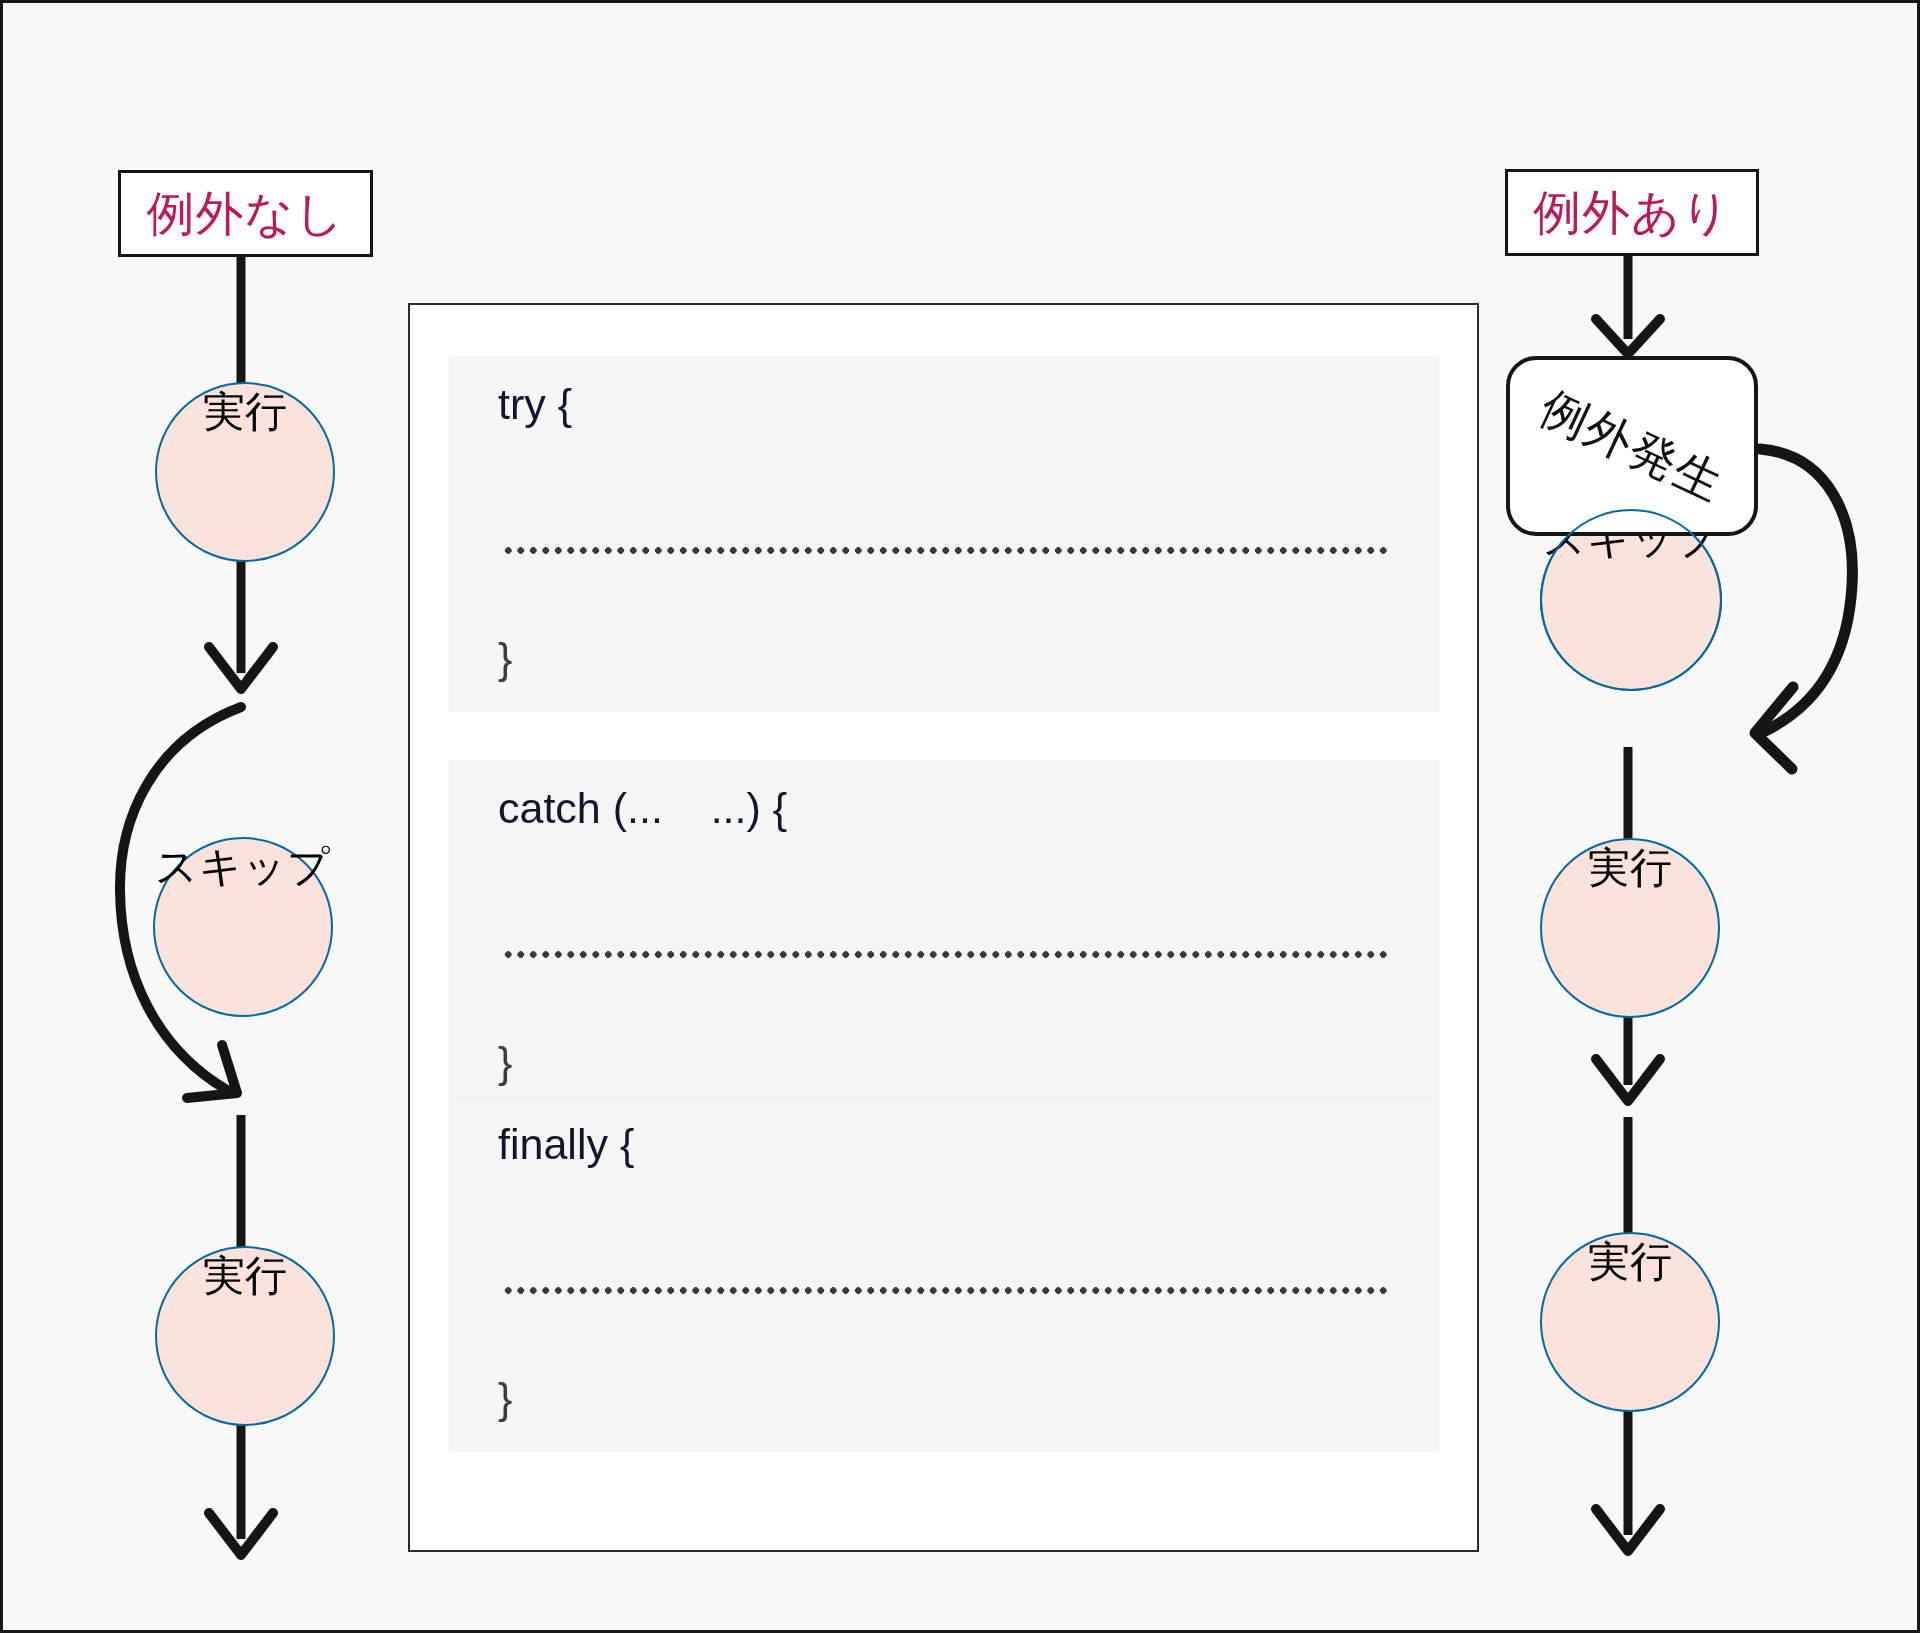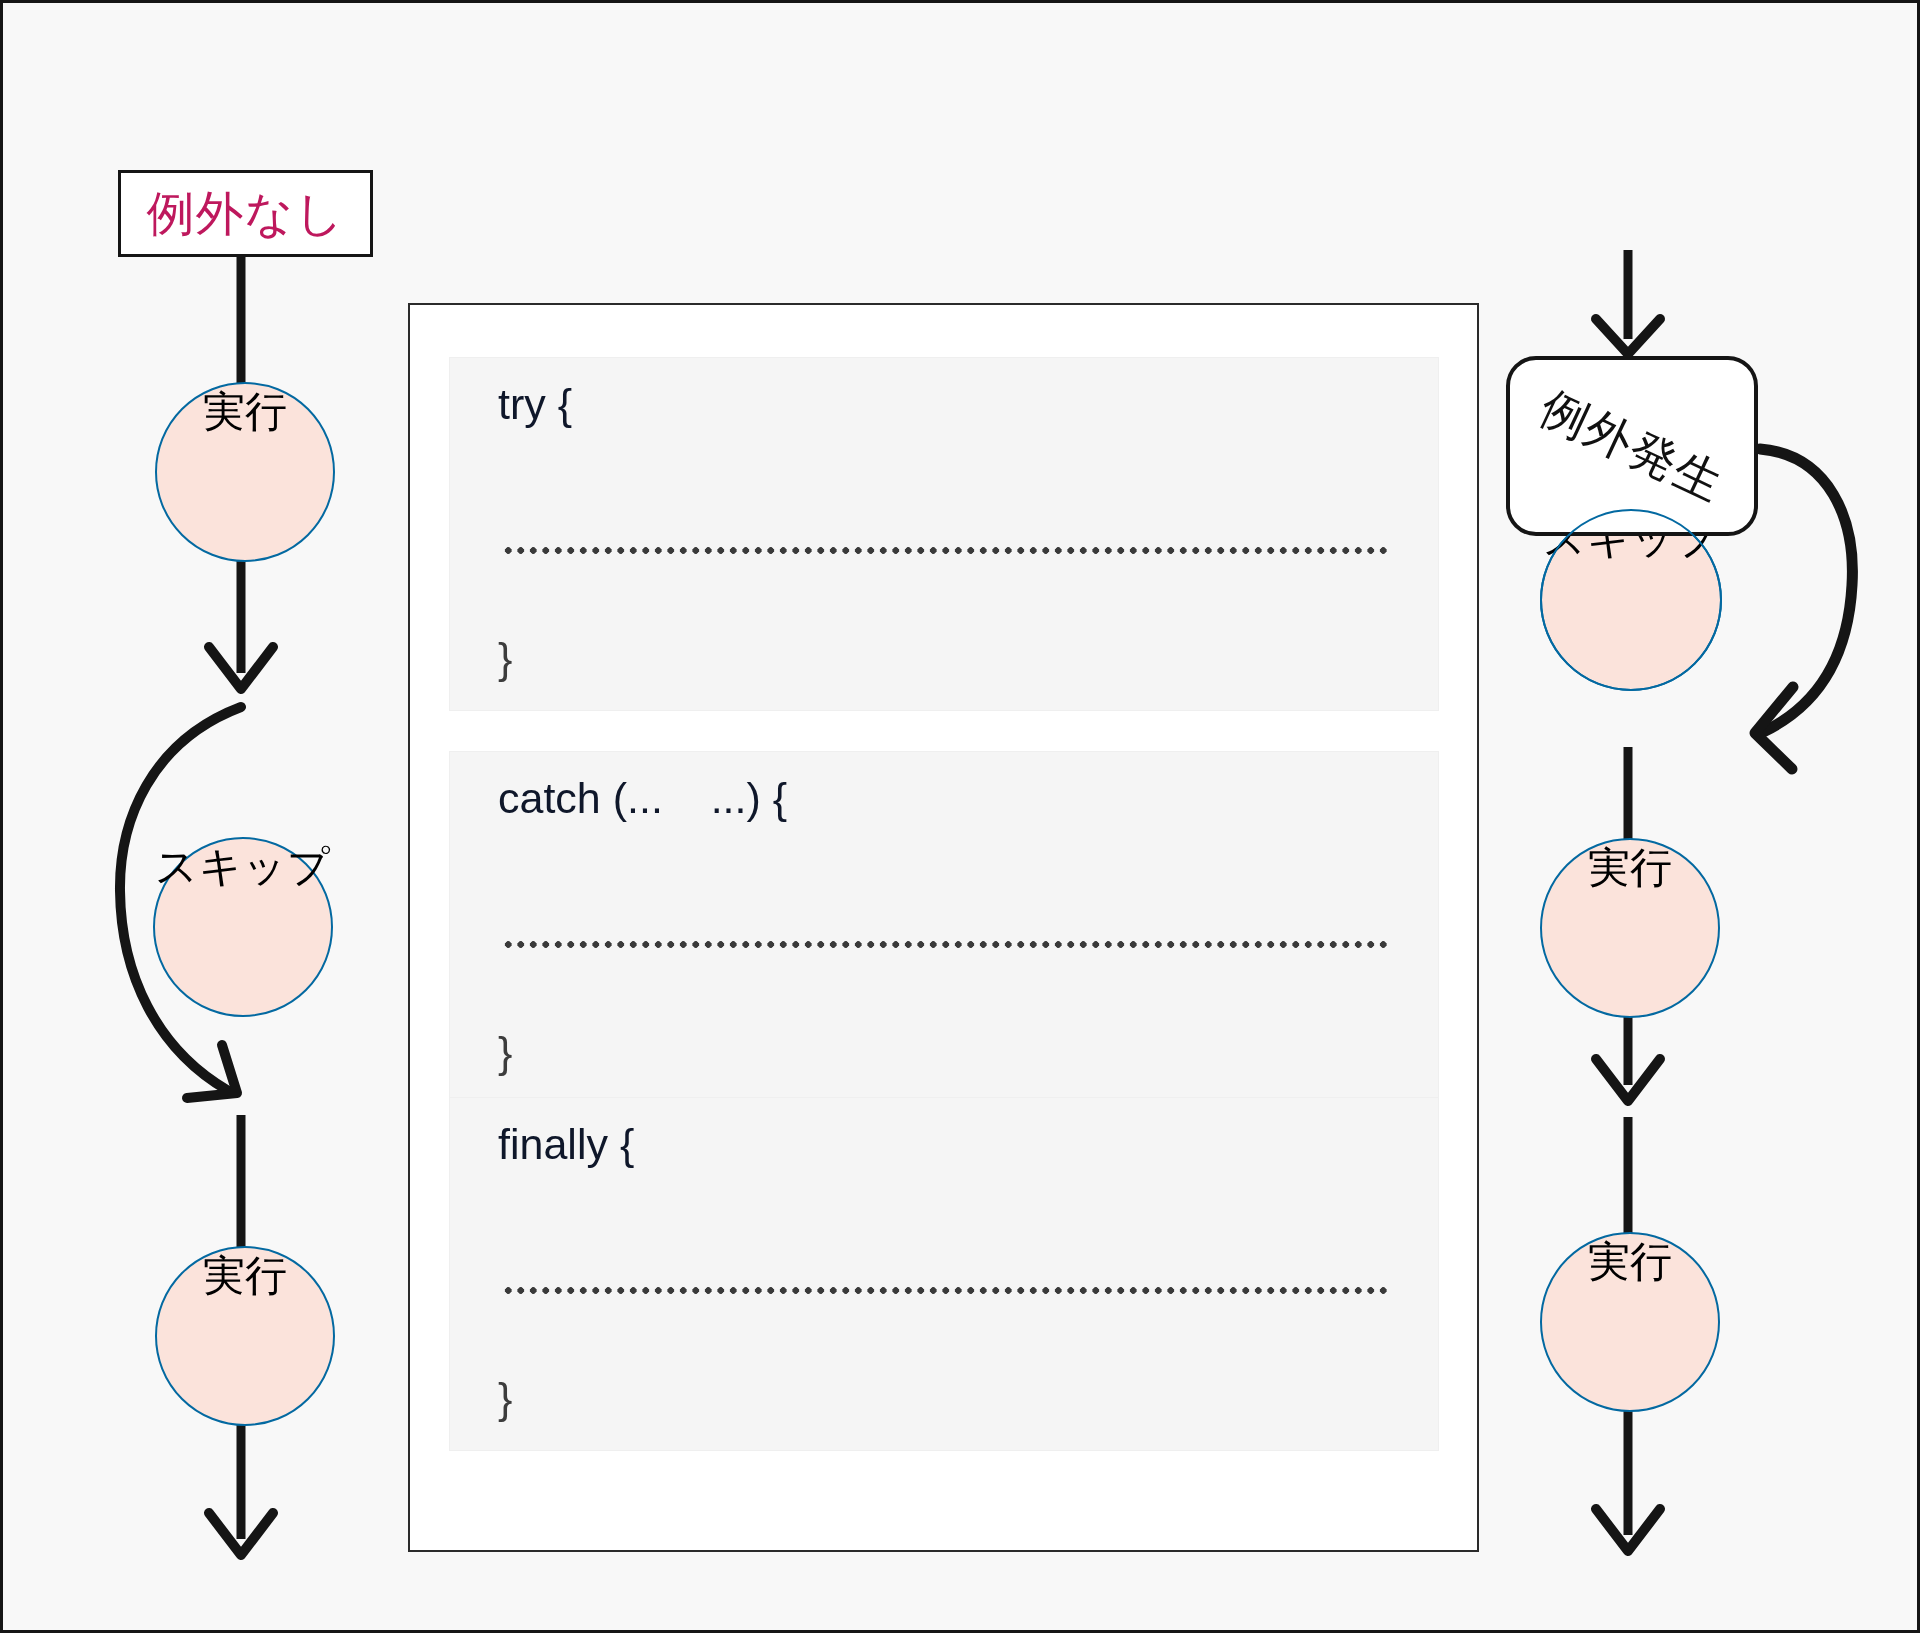--- a/index.html
+++ b/index.html
@@ -41,21 +41,21 @@
   }
   .code-block .dots{
     position:absolute;left:52px;top:188px;width:890px;height:9px;
     background-image:radial-gradient(circle,#3A3A3A 3.1px,rgba(0,0,0,0) 3.5px);
     background-size:12.5px 9px;background-repeat:repeat-x;background-position:left center;
   }
   .code-block .close-brace{
     position:absolute;left:48px;top:276px;font-size:43px;color:#3C3C3C;
   }
   #block-try{top:52px;}
-  #block-catch{top:446px;}
+  #block-catch{top:456px;}
   #block-finally{top:792px;}
   #label-no-exception{left:115px;top:167px;width:249px;height:81px;}
   #label-exception{left:1502px;top:166px;width:248px;height:81px;}
   #circle-left-exec1{left:152px;top:379px;width:176px;height:176px;}
   #circle-left-skip{left:150px;top:834px;width:176px;height:176px;}
   #circle-left-exec2{left:152px;top:1243px;width:176px;height:176px;}
   #circle-right-skip,#circle-right-skip-outline{left:1537px;top:506px;width:178px;height:178px;}
   #circle-right-exec1{left:1537px;top:835px;width:176px;height:176px;}
   #circle-right-exec2{left:1537px;top:1229px;width:176px;height:176px;}
 </style>
@@ -136,20 +136,23 @@
       <div class="dots"></div>
       <span class="close-brace">}</span>
     </div>
     <div class="code-block" id="block-finally">
       <span class="kw">finally {</span>
       <div class="dots"></div>
       <span class="close-brace">}</span>
     </div>
   </div>
 
+  <div class="label-box" id="label-exception">
+    <span>例外あり</span>
+  </div>
 
   <div class="circle fs-small" id="circle-right-skip">
     <span>スキップ</span>
   </div>
 
   <div id="event-box">
     <span class="rotated">例外発生</span>
   </div>
 
   <div class="circle outline-only" id="circle-right-skip-outline"></div>

